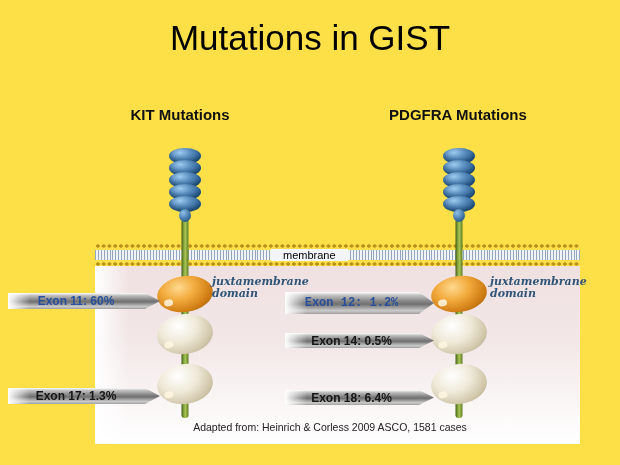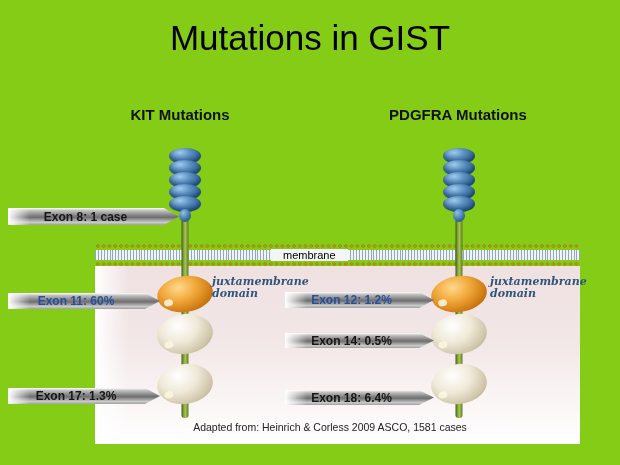--- a/index.html
+++ b/index.html
@@ -1,17 +1,17 @@
 <!DOCTYPE html>
 <html><head>
 <meta charset="utf-8">
 <style>
   html,body { margin:0; padding:0; background:#fff; }
   #slide {
-    position:relative; width:620px; height:465px; background:#84cc16;
+    position:relative; width:620px; height:465px; background:#fde047;
     font-family:"Liberation Sans", sans-serif; overflow:hidden;
   }
   .title {
     position:absolute; left:0; right:0; top:18px; text-align:center;
     font-size:35px; color:#000; letter-spacing:0;
   }
   .col-header {
     position:absolute; top:106px; width:200px; text-align:center;
     font-size:15px; font-weight:bold; color:#111;
   }
@@ -88,21 +88,21 @@
   .banner::after {
     content:""; position:absolute; left:0; top:0; bottom:0; width:22px;
     background:linear-gradient(90deg,#ffffff 0%,rgba(255,255,255,0) 100%);
   }
   .banner.blue { color:#274f9c; }
   .kb0 { left:8px;  top:208px; width:171px; height:17px; }
   .kb1 { left:8px;  top:227px; width:171px; height:17px; }
   .kb2 { left:8px;  top:293px; width:152px;text-align:center; }
   .kb3 { left:8px;  top:334px; width:152px; }
   .kb4 { left:8px;  top:388px; width:152px; }
-  .pb0 { left:285px; top:292px; width:149px; height:16px; }
+  .pb0 { left:285px; top:292px; width:149px; height:22px;font-family:Liberation Mono, monospace; }
   .pb1 { left:285px; top:333px; width:149px; height:15px; }
   .pb2 { left:285px; top:390px; width:149px; height:15px; }
 
   .juxta-label {
     position:absolute; top:276px; width:100px;
     font-family:"DejaVu Serif", serif; font-style:italic; font-weight:bold;
     font-size:11px; line-height:12px; color:#2f5578;
   }
   .juxta-label.kit { left:212px; }
   .juxta-label.pdgfra { left:490px; }
@@ -154,21 +154,20 @@
       <div class="bead"></div>
       <div class="bead"></div>
     </div>
     <div class="stalk"></div>
     <div class="ball"></div>
     <div class="blob orange"></div>
     <div class="blob cream c1"></div>
     <div class="blob cream c2"></div>
   </div>
 
-  <div class="banner kb0">Exon 8: 1 case</div>
   <div class="banner blue kb2">Exon 11: 60%</div>
   <div class="banner kb4">Exon 17: 1.3%</div>
 
   <div class="banner blue pb0">Exon 12: 1.2%</div>
   <div class="banner pb1">Exon 14: 0.5%</div>
   <div class="banner pb2">Exon 18: 6.4%</div>
 
   <div class="juxta-label kit">
     <div>juxtamembrane</div>
     <div>domain</div>

